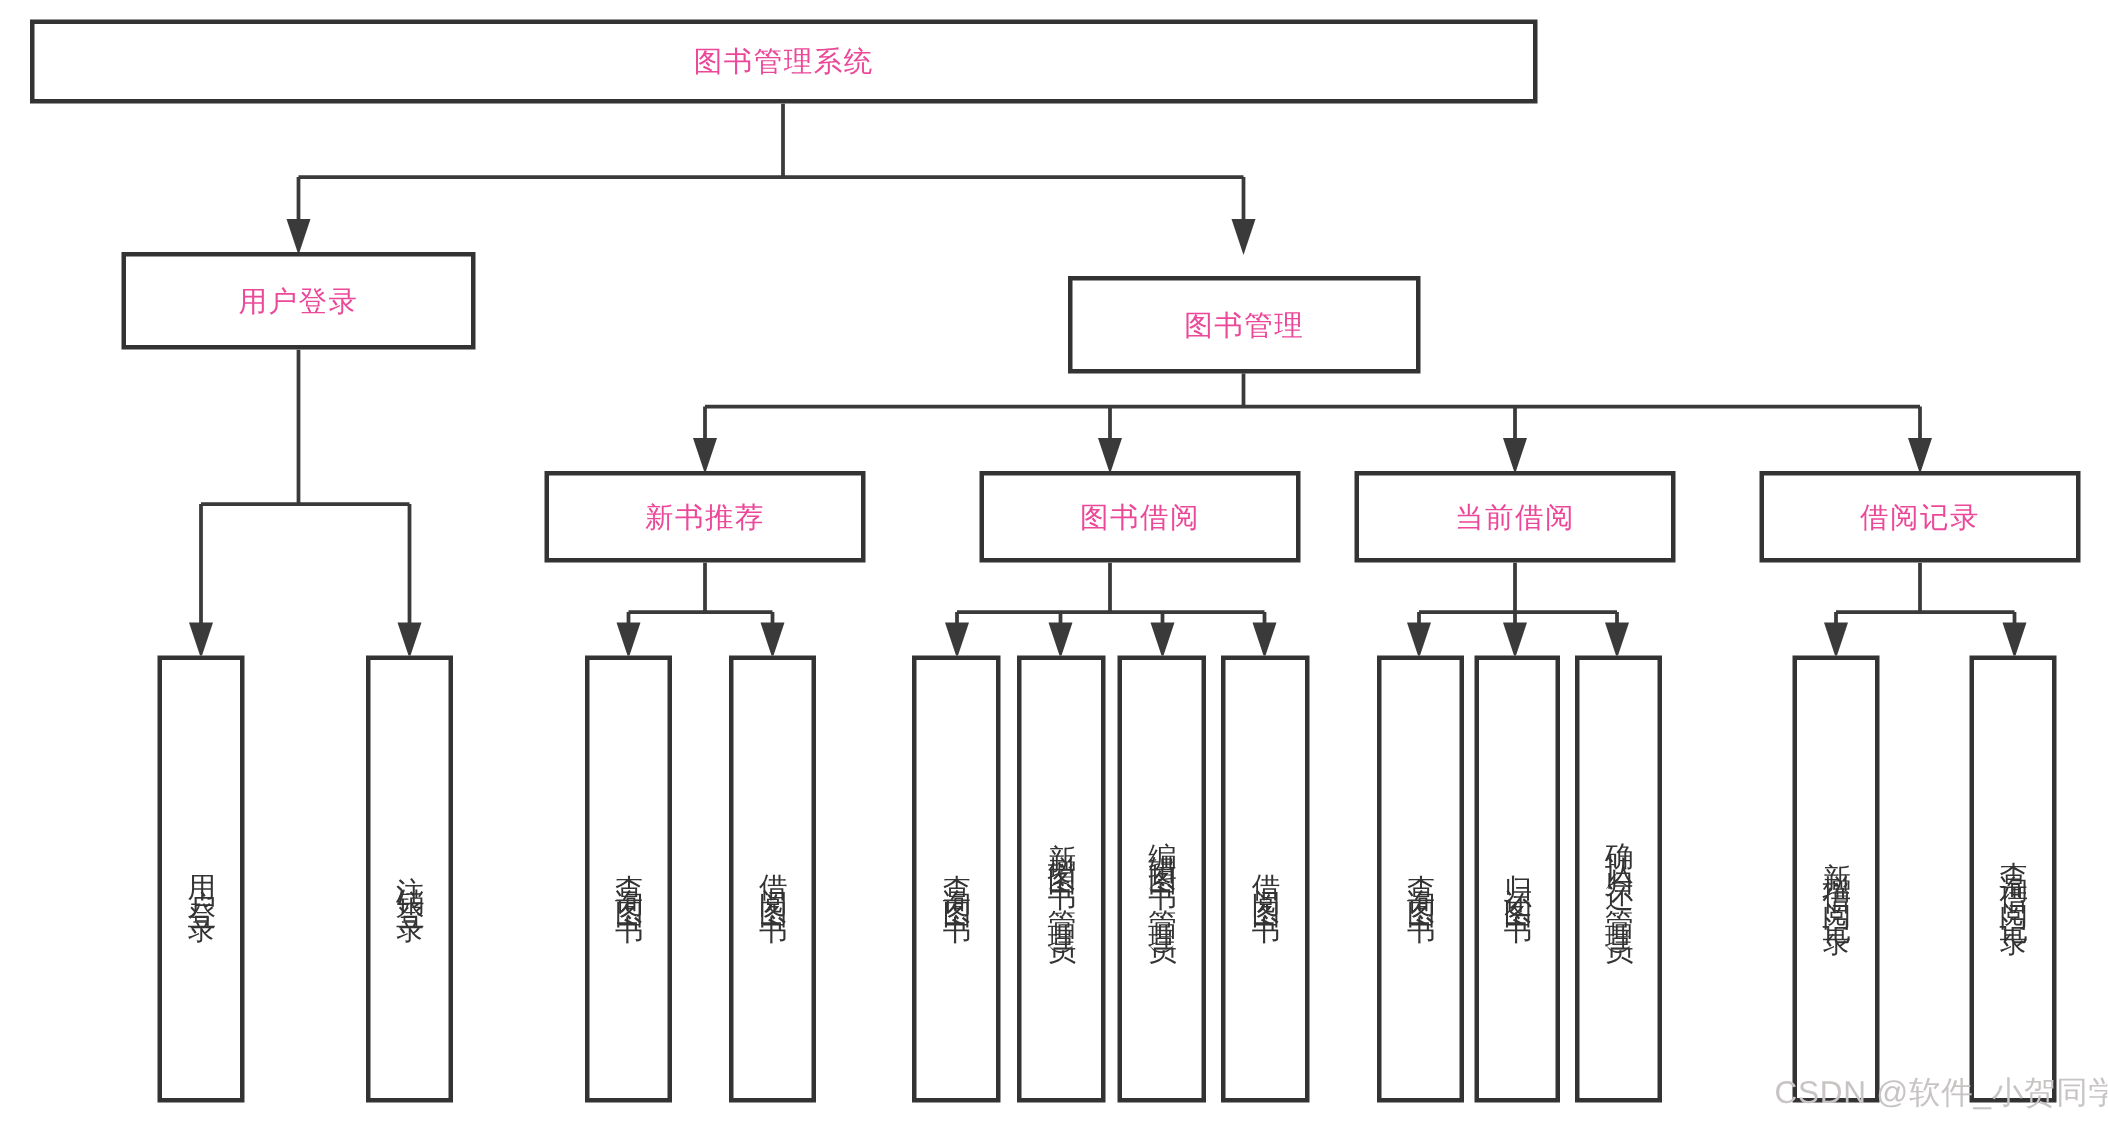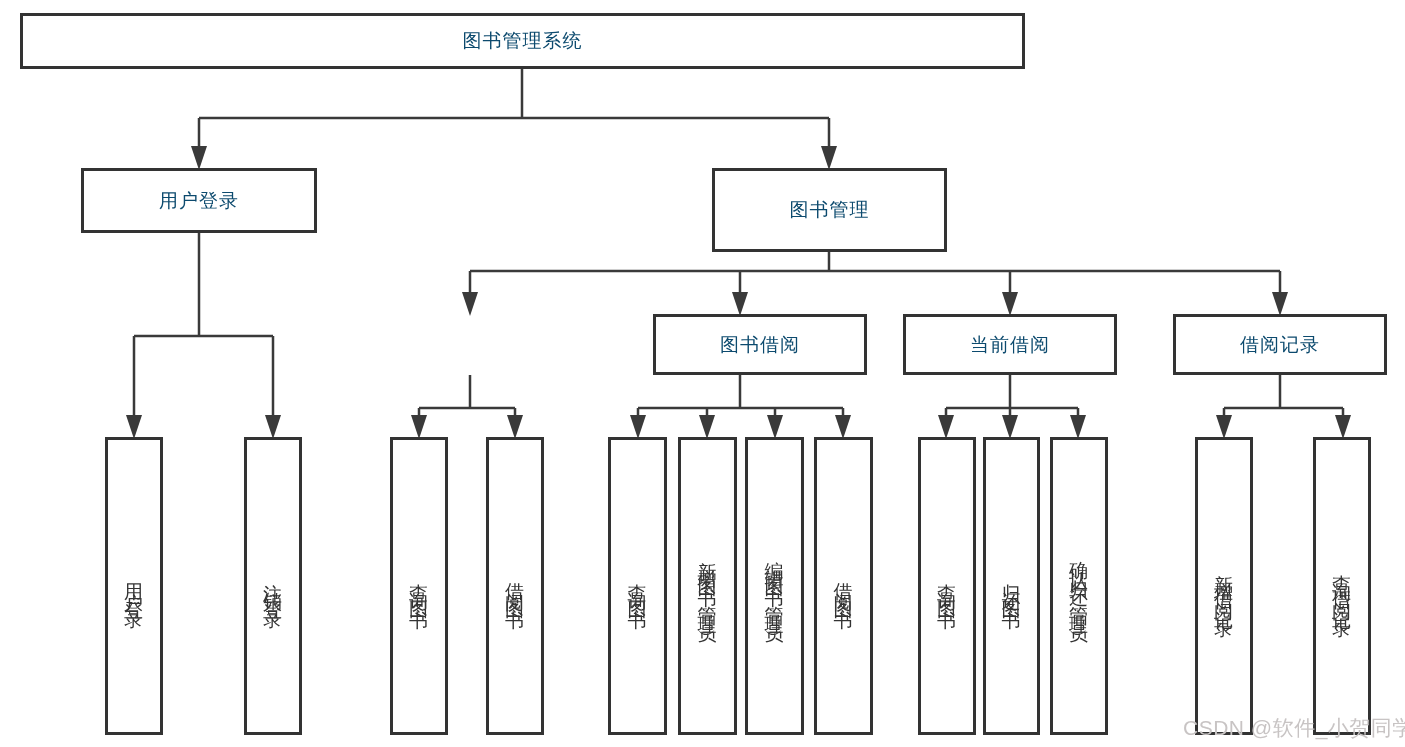--- a/index.html
+++ b/index.html
@@ -22,21 +22,21 @@
     box-sizing: border-box;
     border: 3px solid #333333;
     background: #ffffff;
     display: flex;
     align-items: center;
     justify-content: center;
     z-index: 2;
   }
   .h-label {
     font-size: 19px;
-    color: #0c4a6e;
+    color: #ec4899;
     letter-spacing: 1px;
     white-space: nowrap;
   }
   .v-label {
     writing-mode: vertical-rl;
     text-orientation: mixed;
     font-size: 19px;
     color: #333333;
     letter-spacing: 9px;
     line-height: 1;
@@ -98,24 +98,27 @@
     </g>
   </svg>
 
   <div class="box" style="left:20px; top:13px; width:1005px; height:56px;">
     <span class="h-label">图书管理系统</span>
   </div>
 
   <div class="box" style="left:81px; top:168px; width:236px; height:65px;">
     <span class="h-label">用户登录</span>
   </div>
-  <div class="box" style="left:712px; top:168px; width:235px; height:84px;">
+  <div class="box" style="left:712px; top:184px; width:235px; height:65px;">
     <span class="h-label">图书管理</span>
   </div>
 
+  <div class="box" style="left:363px; top:314px; width:214px; height:61px;">
+    <span class="h-label">新书推荐</span>
+  </div>
   <div class="box" style="left:633px; top:314px; width:214px; height:61px;margin-left:20px;">
     <span class="h-label">图书借阅</span>
   </div>
   <div class="box" style="left:903px; top:314px; width:214px; height:61px;">
     <span class="h-label">当前借阅</span>
   </div>
   <div class="box" style="left:1173px; top:314px; width:214px; height:61px;">
     <span class="h-label">借阅记录</span>
   </div>
 

